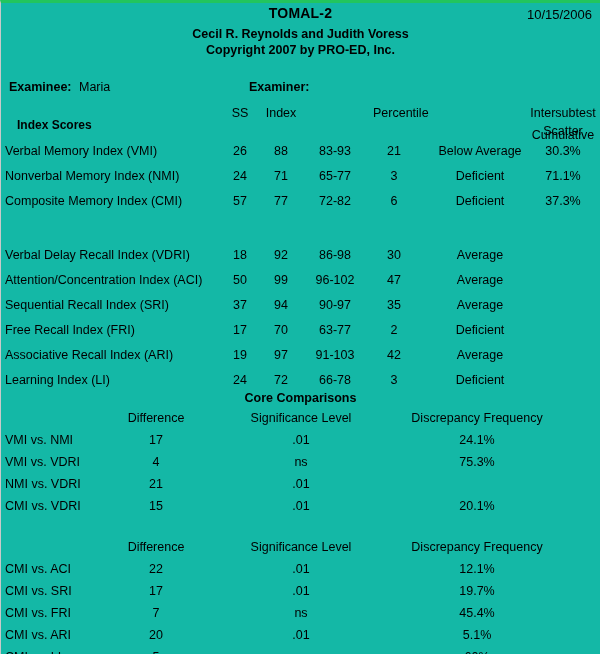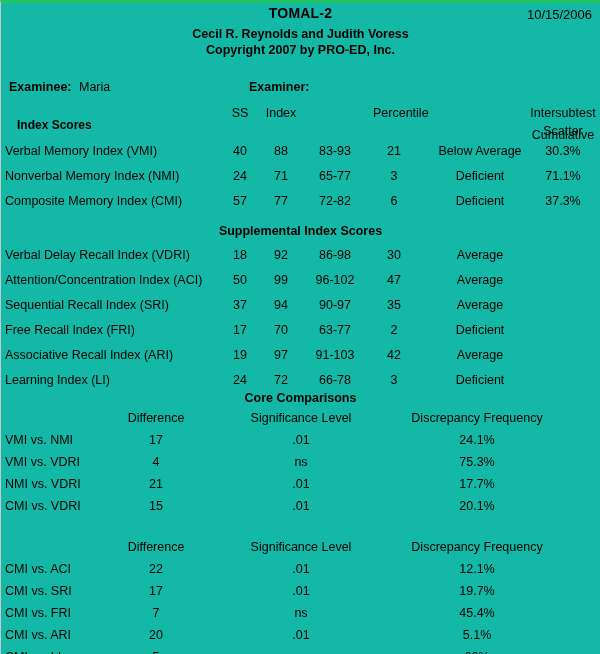--- a/index.html
+++ b/index.html
@@ -153,21 +153,21 @@
 
 
   <div class="hdr-cum" style="top:86px;margin-top:40px;">Cumulative</div>
   <div class="hdr-cum" style="top:104px;">Intersubtest</div>
   <div class="hdr-cum" style="top:122px;">Scatter</div>
 
   <div class="index-scores-label">Index Scores</div>
 
   <div class="row" style="top:142px;">
     <div class="cell col-label">Verbal Memory Index (VMI)</div>
-    <div class="cell col-ss">40</div>
+    <div class="cell col-ss">26</div>
     <div class="cell col-index">88</div>
     <div class="cell col-ci">83-93</div>
     <div class="cell col-pct">21</div>
     <div class="cell col-desc">Below Average</div>
     <div class="cell col-scat">30.3%</div>
   </div>
 
   <div class="row" style="top:167px;">
     <div class="cell col-label">Nonverbal Memory Index (NMI)</div>
     <div class="cell col-ss">24</div>
@@ -181,21 +181,20 @@
   <div class="row" style="top:192px;">
     <div class="cell col-label">Composite Memory Index (CMI)</div>
     <div class="cell col-ss">57</div>
     <div class="cell col-index">77</div>
     <div class="cell col-ci">72-82</div>
     <div class="cell col-pct">6</div>
     <div class="cell col-desc">Deficient</div>
     <div class="cell col-scat">37.3%</div>
   </div>
 
-  <div class="section-head sup-index">Supplemental Index Scores</div>
 
   <div class="row" style="top:246px;">
     <div class="cell col-label">Verbal Delay Recall Index (VDRI)</div>
     <div class="cell col-ss">18</div>
     <div class="cell col-index">92</div>
     <div class="cell col-ci">86-98</div>
     <div class="cell col-pct">30</div>
     <div class="cell col-desc">Average</div>
   </div>
 
@@ -263,21 +262,20 @@
     <div class="cell cmp-label">VMI vs. VDRI</div>
     <div class="cell cmp-diff">4</div>
     <div class="cell cmp-sig">ns</div>
     <div class="cell cmp-freq">75.3%</div>
   </div>
 
   <div class="row" style="top:475px;">
     <div class="cell cmp-label">NMI vs. VDRI</div>
     <div class="cell cmp-diff">21</div>
     <div class="cell cmp-sig">.01</div>
-    <div class="cell cmp-freq">17.7%</div>
   </div>
 
   <div class="row" style="top:497px;">
     <div class="cell cmp-label">CMI vs. VDRI</div>
     <div class="cell cmp-diff">15</div>
     <div class="cell cmp-sig">.01</div>
     <div class="cell cmp-freq">20.1%</div>
   </div>
 
 

